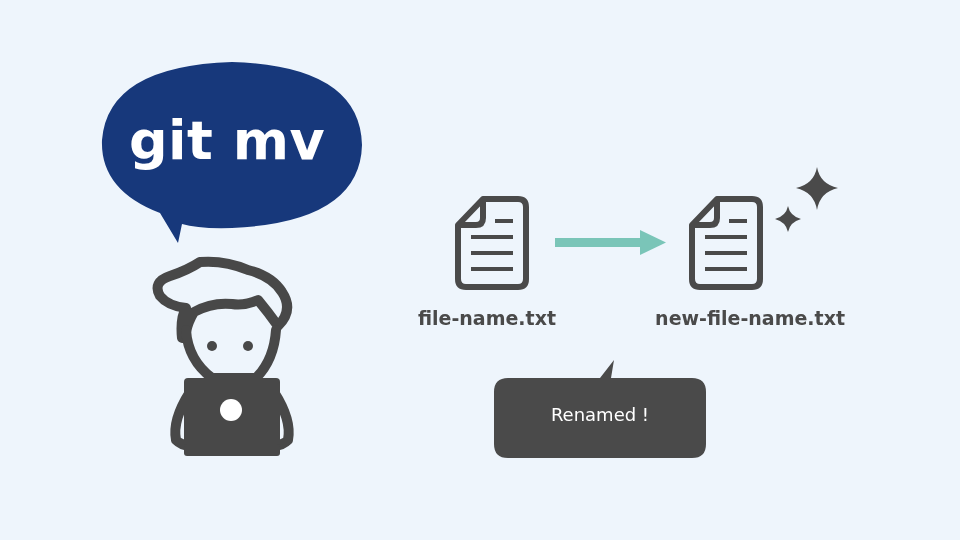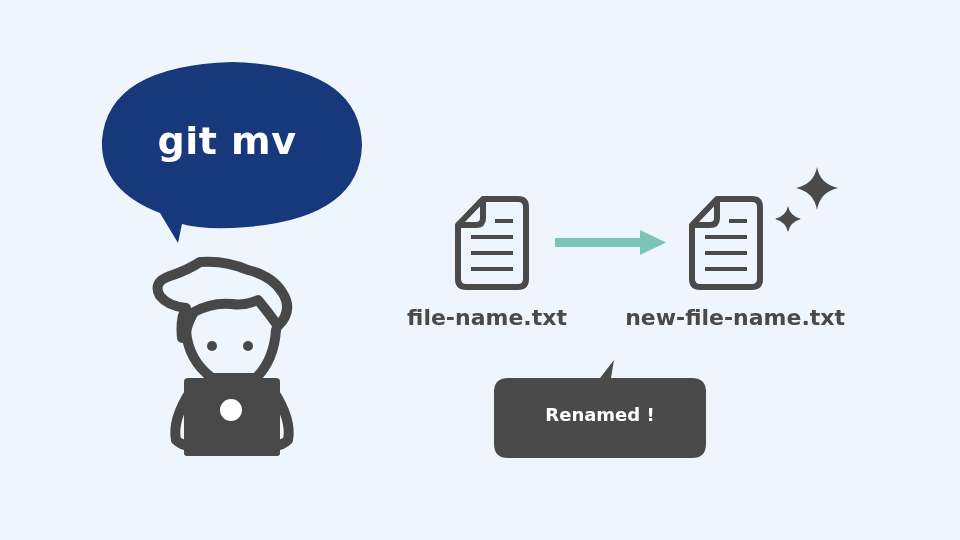--- a/index.html
+++ b/index.html
@@ -23,46 +23,46 @@
       top: 0;
     }
     .cmd-text {
       position: absolute;
       left: 102px;
       top: 113px;
       width: 250px;
       text-align: center;
       color: #ffffff;
       font-weight: bold;
-      font-size: 38px;
+      font-size: 54px;
       line-height: 56px;
       letter-spacing: 0.5px;
     }
     .file-label {
       position: absolute;
       top: 306px;
       width: 240px;
       text-align: center;
       color: #4a4a4a;
-      font-size: 22px;
+      font-size: 19px;
       line-height: 24px;
       font-weight: 600;
     }
     .file-label.old { left: 367px; }
     .file-label.new { left: 605px; text-align: right; }
     .bubble-text {
       position: absolute;
       left: 494px;
       top: 402px;
       width: 212px;
       text-align: center;
       color: #ffffff;
       font-size: 18px;
       line-height: 26px;
-      font-weight: 700;
+      font-weight: 400;
     }
   </style>
 </head>
 <body>
 
 <div class="canvas">
 
   <svg class="layer" width="960" height="540">
     <path d="M 160 213 Q 100 190 102 140 Q 108 66 232 62 Q 360 66 362 145 Q 360 222 232 228 Q 198 229 182 224 L 178 243 Z" fill="#17387b"></path>
   </svg>

